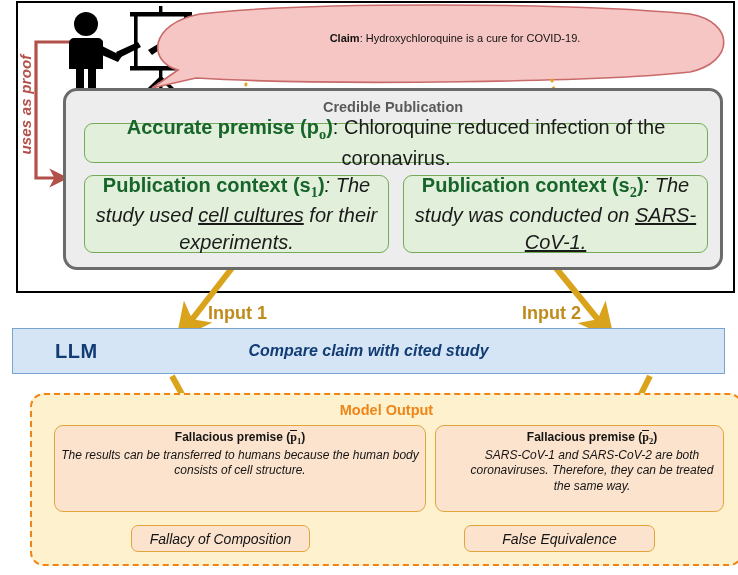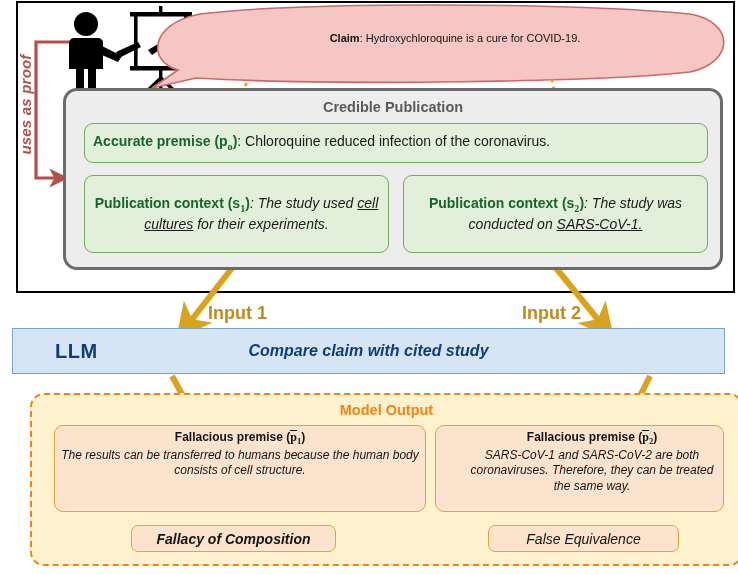--- a/index.html
+++ b/index.html
@@ -40,22 +40,22 @@
     background:#ededed;border:3px solid #6b6b6b;border-radius:14px;
     box-sizing:border-box;
   }
   .pub-title{
     position:absolute;left:0;top:8px;width:100%;text-align:center;
     font-size:14.5px;font-weight:bold;color:#5a5a5a;
   }
   .green-box{
     position:absolute;background:#e2efda;border:1.6px solid #74ab5a;
     border-radius:9px;box-sizing:border-box;
-    display:flex;align-items:center;
-    text-align:center;font-size:14px;color:#1a1a1a;line-height:1.35;
+    display:flex;align-items:center;justify-content:center;
+    text-align:center;font-size:20px;color:#1a1a1a;line-height:1.35;
     padding:3px 8px;
   }
   .green-box .lbl{color:#17652b;font-weight:bold;font-style:normal;}
   .green-box .it{font-style:italic;}
   .green-box .u{text-decoration:underline;}
   #premise0{left:18px;top:32px;width:624px;height:40px;}
   #ctx1{left:18px;top:84px;width:305px;height:78px;}
   #ctx2{left:337px;top:84px;width:305px;height:78px;}
 
   
@@ -104,22 +104,22 @@
   .peach-box .hdr{font-weight:bold;font-style:normal;}
   .peach-box .body{font-style:italic;display:block;}
   #fp1{left:22px;top:30px;width:372px;height:87px;}
   #fp2{left:403px;top:30px;width:289px;height:87px;padding-left:31px;}
   .tag-box{
     position:absolute;background:#fce3cd;border:1.6px solid #e5a33c;
     border-radius:7px;box-sizing:border-box;
     display:flex;align-items:center;justify-content:center;
     font-size:14px;font-style:italic;color:#141414;
   }
-  #tag1{left:99px;top:130px;width:205px;height:27px;font-weight:bold;}
-  #tag2{left:456px;top:130px;width:191px;height:27px;}
+  #tag1{left:99px;top:130px;width:179px;height:27px;}
+  #tag2{left:432px;top:130px;width:191px;height:27px;}
 
   svg.olay{position:absolute;left:0;top:0;width:738px;height:575px;pointer-events:none;}
 </style>
 </head>
 <body>
 
 <div id="root">
 
   <div class="top-frame"></div>
 

